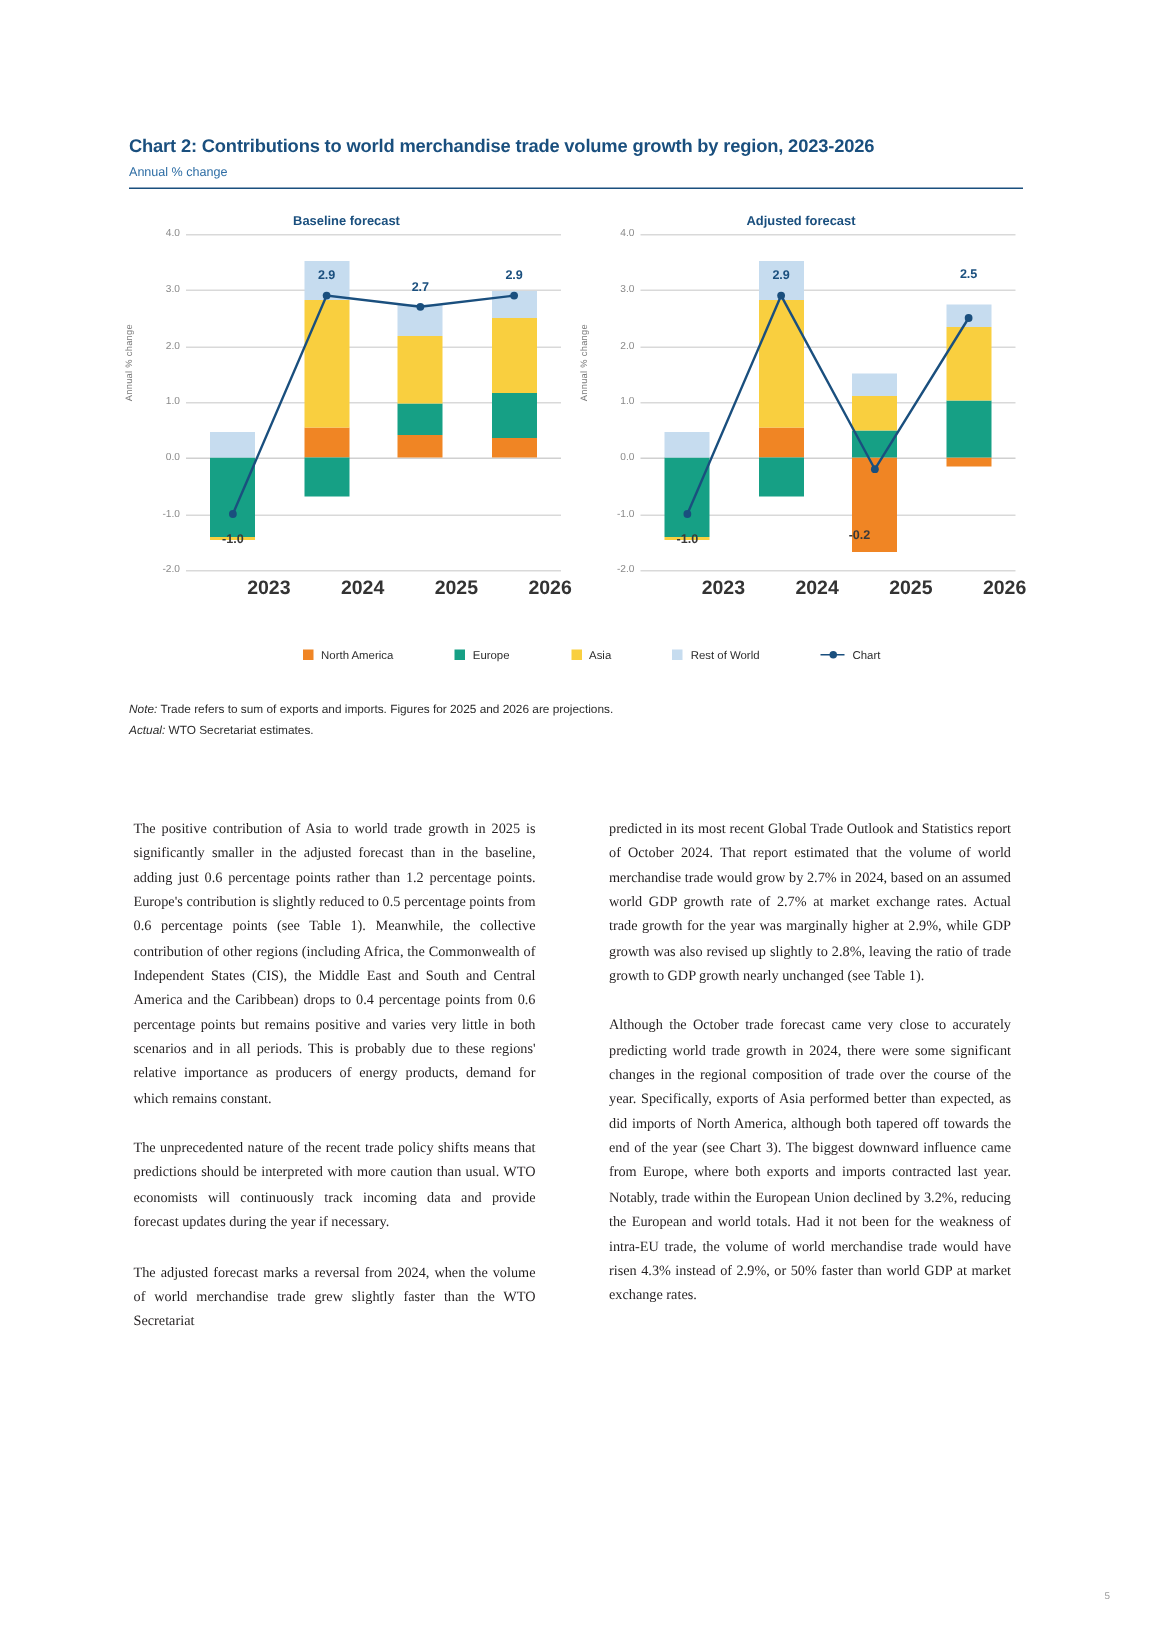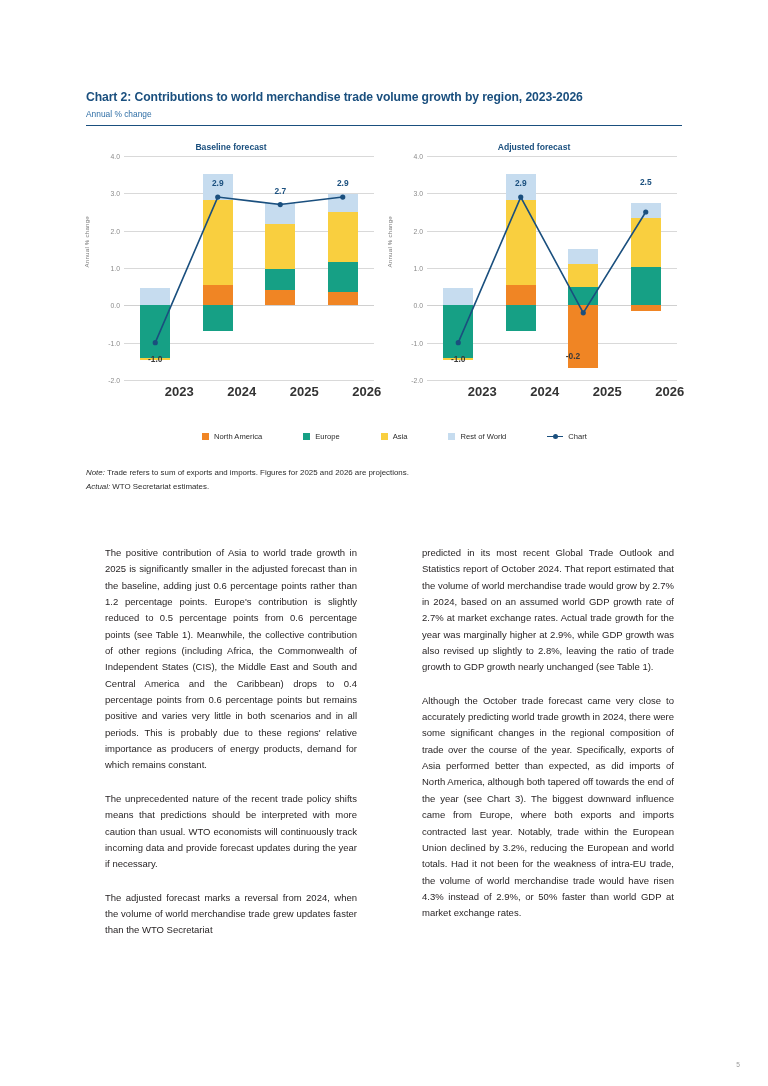--- a/index.html
+++ b/index.html
@@ -78,22 +78,22 @@
   .notes{position:absolute;left:86px;top:466px;width:600px;}
   .note-line{font-size:7.9px;color:#2b2b2b;line-height:13.5px;}
   .note-line em{font-style:italic;}
 
   
   .cols{position:absolute;left:89px;top:545px;width:588px;}
   .col{width:268px;position:absolute;top:0;}
   .col.c1{left:0;}
   .col.c2{left:317px;}
   .col p{
-    margin:0 0 17px 16px;font-size:9.5px;line-height:16.35px;
-    text-align:justify;color:#231f20;
+    margin:0 0 17px 0;font-size:9.5px;line-height:16.35px;
+    text-align:justify;color:#231f20;font-family:Liberation Serif, serif;
   }
   .pagenum{
     position:absolute;right:28px;bottom:18px;font-size:6.6px;color:#9a9a9a;
   }
 </style>
 </head>
 <body>
 
 <div class="page">
 
@@ -267,21 +267,21 @@
     </div>
     <div class="note-line">
       <em>Actual:</em><span> WTO Secretariat estimates.</span>
     </div>
   </div>
 
   <div class="cols">
     <div class="col c1" id="col1">
         <p>The positive contribution of Asia to world trade growth in 2025 is significantly smaller in the adjusted forecast than in the baseline, adding just 0.6 percentage points rather than 1.2 percentage points. Europe's contribution is slightly reduced to 0.5 percentage points from 0.6 percentage points (see Table 1). Meanwhile, the collective contribution of other regions (including Africa, the Commonwealth of Independent States (CIS), the Middle East and South and Central America and the Caribbean) drops to 0.4 percentage points from 0.6 percentage points but remains positive and varies very little in both scenarios and in all periods. This is probably due to these regions' relative importance as producers of energy products, demand for which remains constant.</p>
         <p>The unprecedented nature of the recent trade policy shifts means that predictions should be interpreted with more caution than usual. WTO economists will continuously track incoming data and provide forecast updates during the year if necessary.</p>
-        <p>The adjusted forecast marks a reversal from 2024, when the volume of world merchandise trade grew updates faster than the WTO Secretariat</p>
+        <p>The adjusted forecast marks a reversal from 2024, when the volume of world merchandise trade grew slightly faster than the WTO Secretariat</p>
       </div>
     <div class="col c2" id="col2">
         <p>predicted in its most recent Global Trade Outlook and Statistics report of October 2024. That report estimated that the volume of world merchandise trade would grow by 2.7% in 2024, based on an assumed world GDP growth rate of 2.7% at market exchange rates. Actual trade growth for the year was marginally higher at 2.9%, while GDP growth was also revised up slightly to 2.8%, leaving the ratio of trade growth to GDP growth nearly unchanged (see Table 1).</p>
         <p>Although the October trade forecast came very close to accurately predicting world trade growth in 2024, there were some significant changes in the regional composition of trade over the course of the year. Specifically, exports of Asia performed better than expected, as did imports of North America, although both tapered off towards the end of the year (see Chart 3). The biggest downward influence came from Europe, where both exports and imports contracted last year. Notably, trade within the European Union declined by 3.2%, reducing the European and world totals. Had it not been for the weakness of intra-EU trade, the volume of world merchandise trade would have risen 4.3% instead of 2.9%, or 50% faster than world GDP at market exchange rates.</p>
       </div>
   </div>
 
   <div class="pagenum">5</div>
 </div>
 

